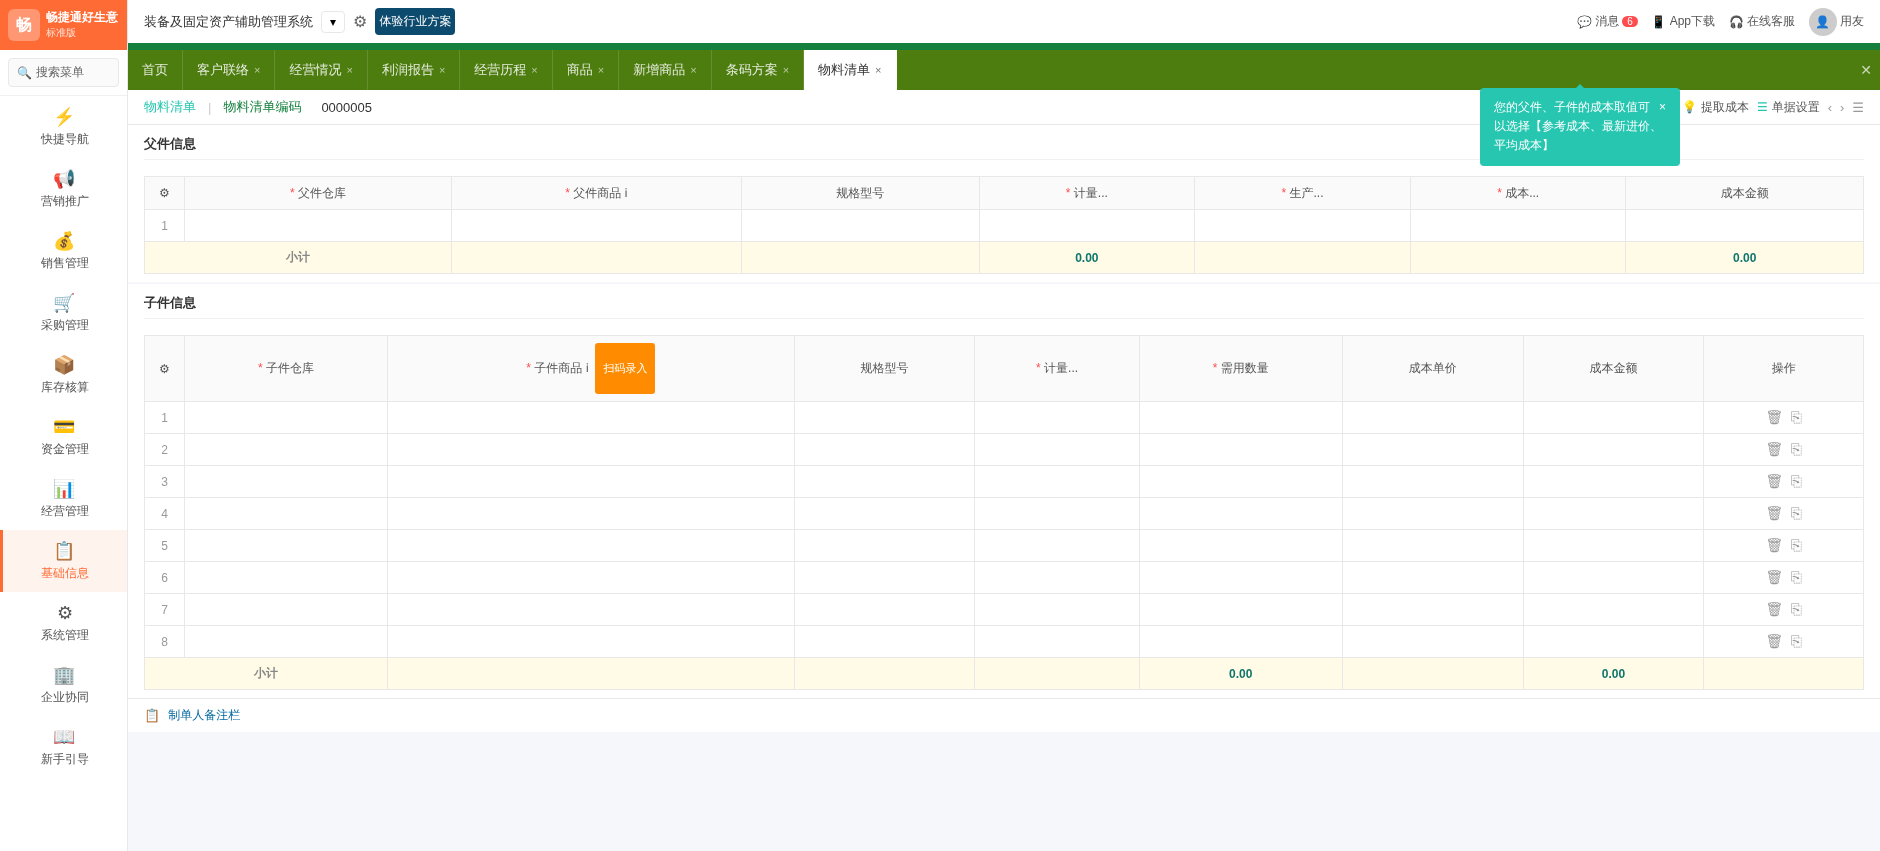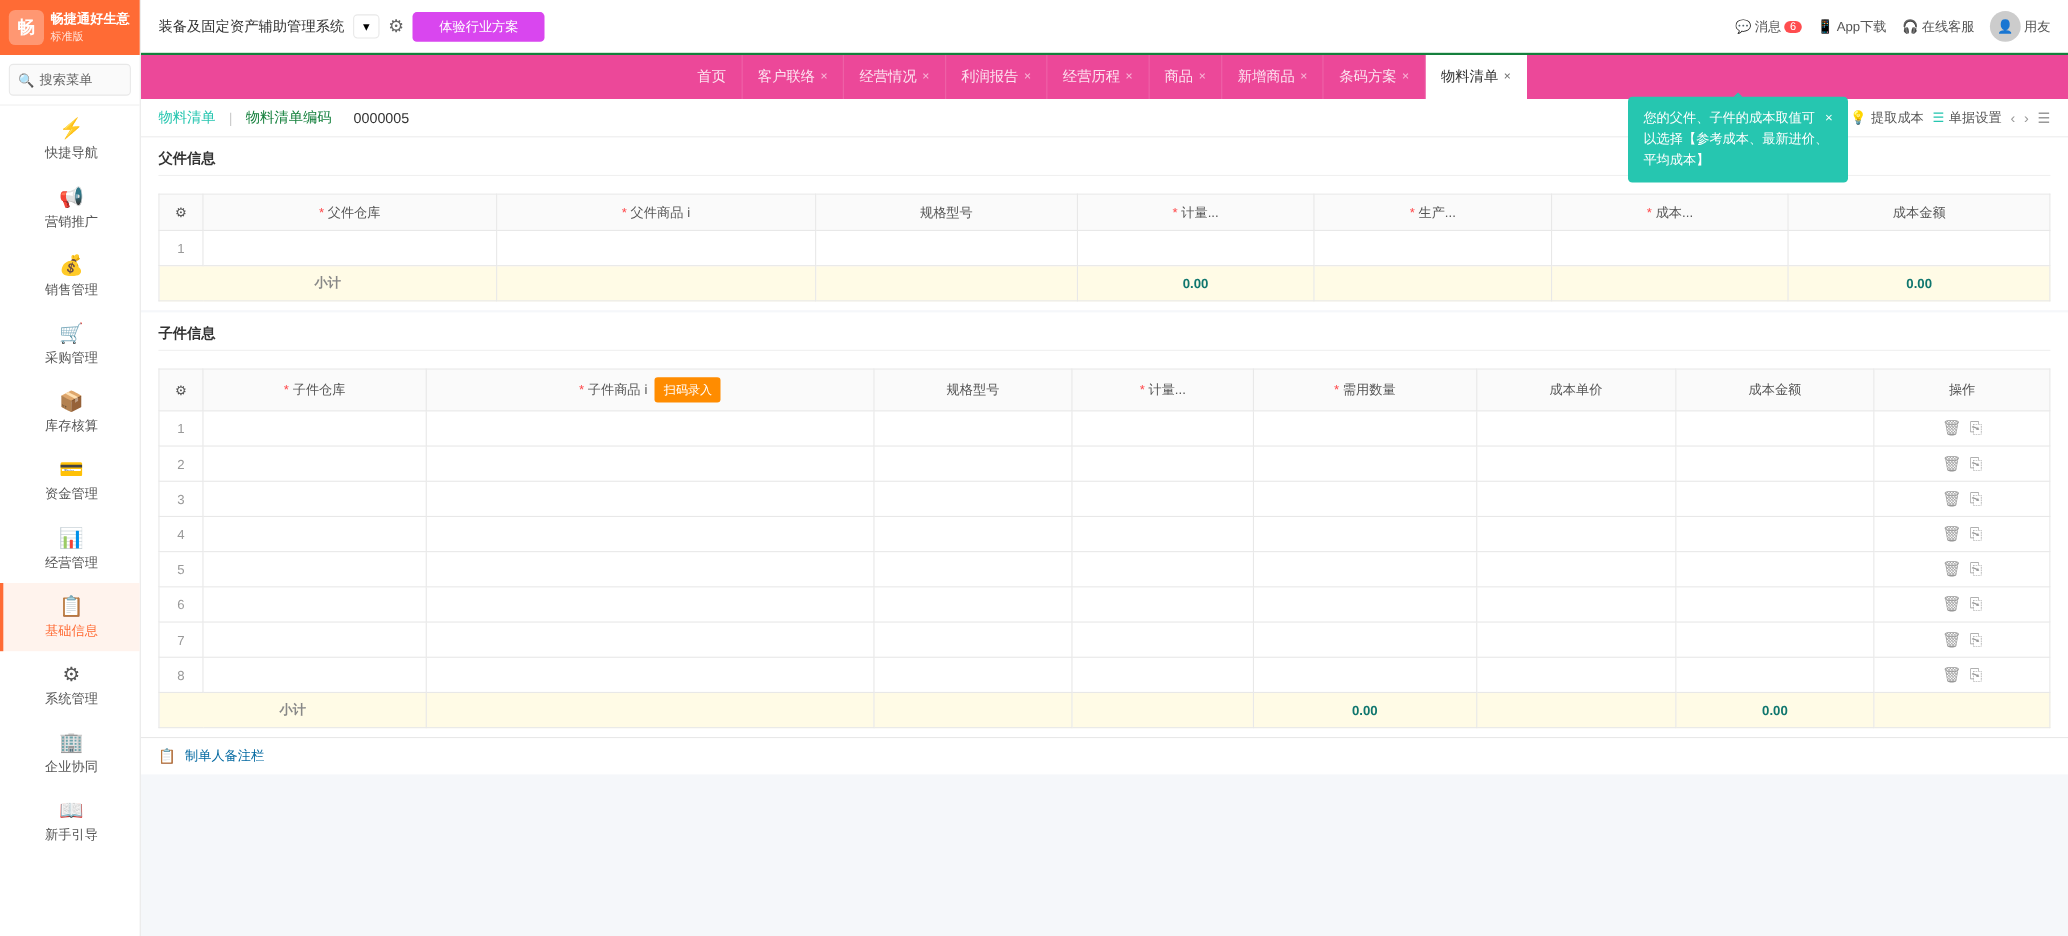--- a/index.html
+++ b/index.html
@@ -47,45 +47,44 @@
       border-left: 3px solid transparent;
     }
     .sidebar-item.active { background: #fff3ed; color: #ff6b35; border-left-color: #ff6b35; }
     .sidebar-item-icon { font-size: 18px; }
 
     
     .main { flex: 1; display: flex; flex-direction: column; overflow: hidden; }
 
     
     .topbar {
-      background: #fff; border-bottom: 2px solid #15803d;
+      background: #fff; border-bottom: 7px solid #15803d;
       height: 50px; display: flex; align-items: center; padding: 0 16px;
       justify-content: space-between;
     }
     .topbar-left { display: flex; align-items: center; gap: 8px; }
     .topbar-title { font-size: 13px; color: #333; }
     .topbar-dropdown { border: 1px solid #e8e8e8; border-radius: 4px; padding: 3px 8px; font-size: 12px; background: #fff; cursor: pointer; }
     .topbar-gear { cursor: pointer; font-size: 16px; color: #666; }
     .topbar-btn {
-      background: #d946ef; color: #fff; border: none; border-radius: 4px;
-      padding: 5px 24px; cursor: pointer; font-size: 12px;
+      background: #0c4a6e; color: #fff; border: none; border-radius: 4px;
+      padding: 5px 4px; cursor: pointer; font-size: 12px;
     }
     .topbar-right { display: flex; align-items: center; gap: 14px; font-size: 12px; color: #555; }
     .topbar-right-item { display: flex; align-items: center; gap: 3px; cursor: pointer; }
     .badge { background: #ff4d4f; color: #fff; border-radius: 10px; padding: 0 5px; font-size: 10px; }
     .topbar-avatar { width: 28px; height: 28px; border-radius: 50%; background: #ccc; display: flex; align-items: center; justify-content: center; }
 
     
     .nav-tabs {
-      background: #ec4899;
+      background: #4d7c0f;
       display: flex; align-items: center;
       height: 40px;
       padding: 0 0;
       overflow-x: auto;
-      flex-direction: column;
     }
     .nav-tab {
       padding: 0 14px; height: 40px; display: flex; align-items: center;
       color: rgba(255,255,255,0.85); cursor: pointer; font-size: 13px; gap: 5px;
       border-right: 1px solid rgba(255,255,255,0.15);
       white-space: nowrap;
     }
     .nav-tab.active { background: #fff; color: #333; }
     .nav-tab-close { font-size: 11px; opacity: 0.7; }
 
@@ -122,21 +121,21 @@
     .data-table .row-num { color: #999; width: 30px; }
     .data-table .subtotal { background: #fffbe6; font-weight: bold; }
     .data-table .subtotal td { color: #888; }
     .data-table .subtotal .val { color: #0f766e; }
     .required { color: #ff4d4f; }
     .th-gear { width: 40px; }
 
     
     .scan-btn {
       background: #ff8c00; color: #fff; border: none; border-radius: 3px;
-      padding: 4px 8px; font-size: 11px; cursor: pointer;
+      padding: 18px 8px; font-size: 11px; cursor: pointer;
     }
 
     
     .action-icon { font-size: 14px; color: #999; cursor: pointer; margin: 0 2px; }
 
     
     .tooltip-box {
       position: absolute;
       top: 88px; right: 200px;
       background: #26c6b0; color: #fff; border-radius: 4px;

